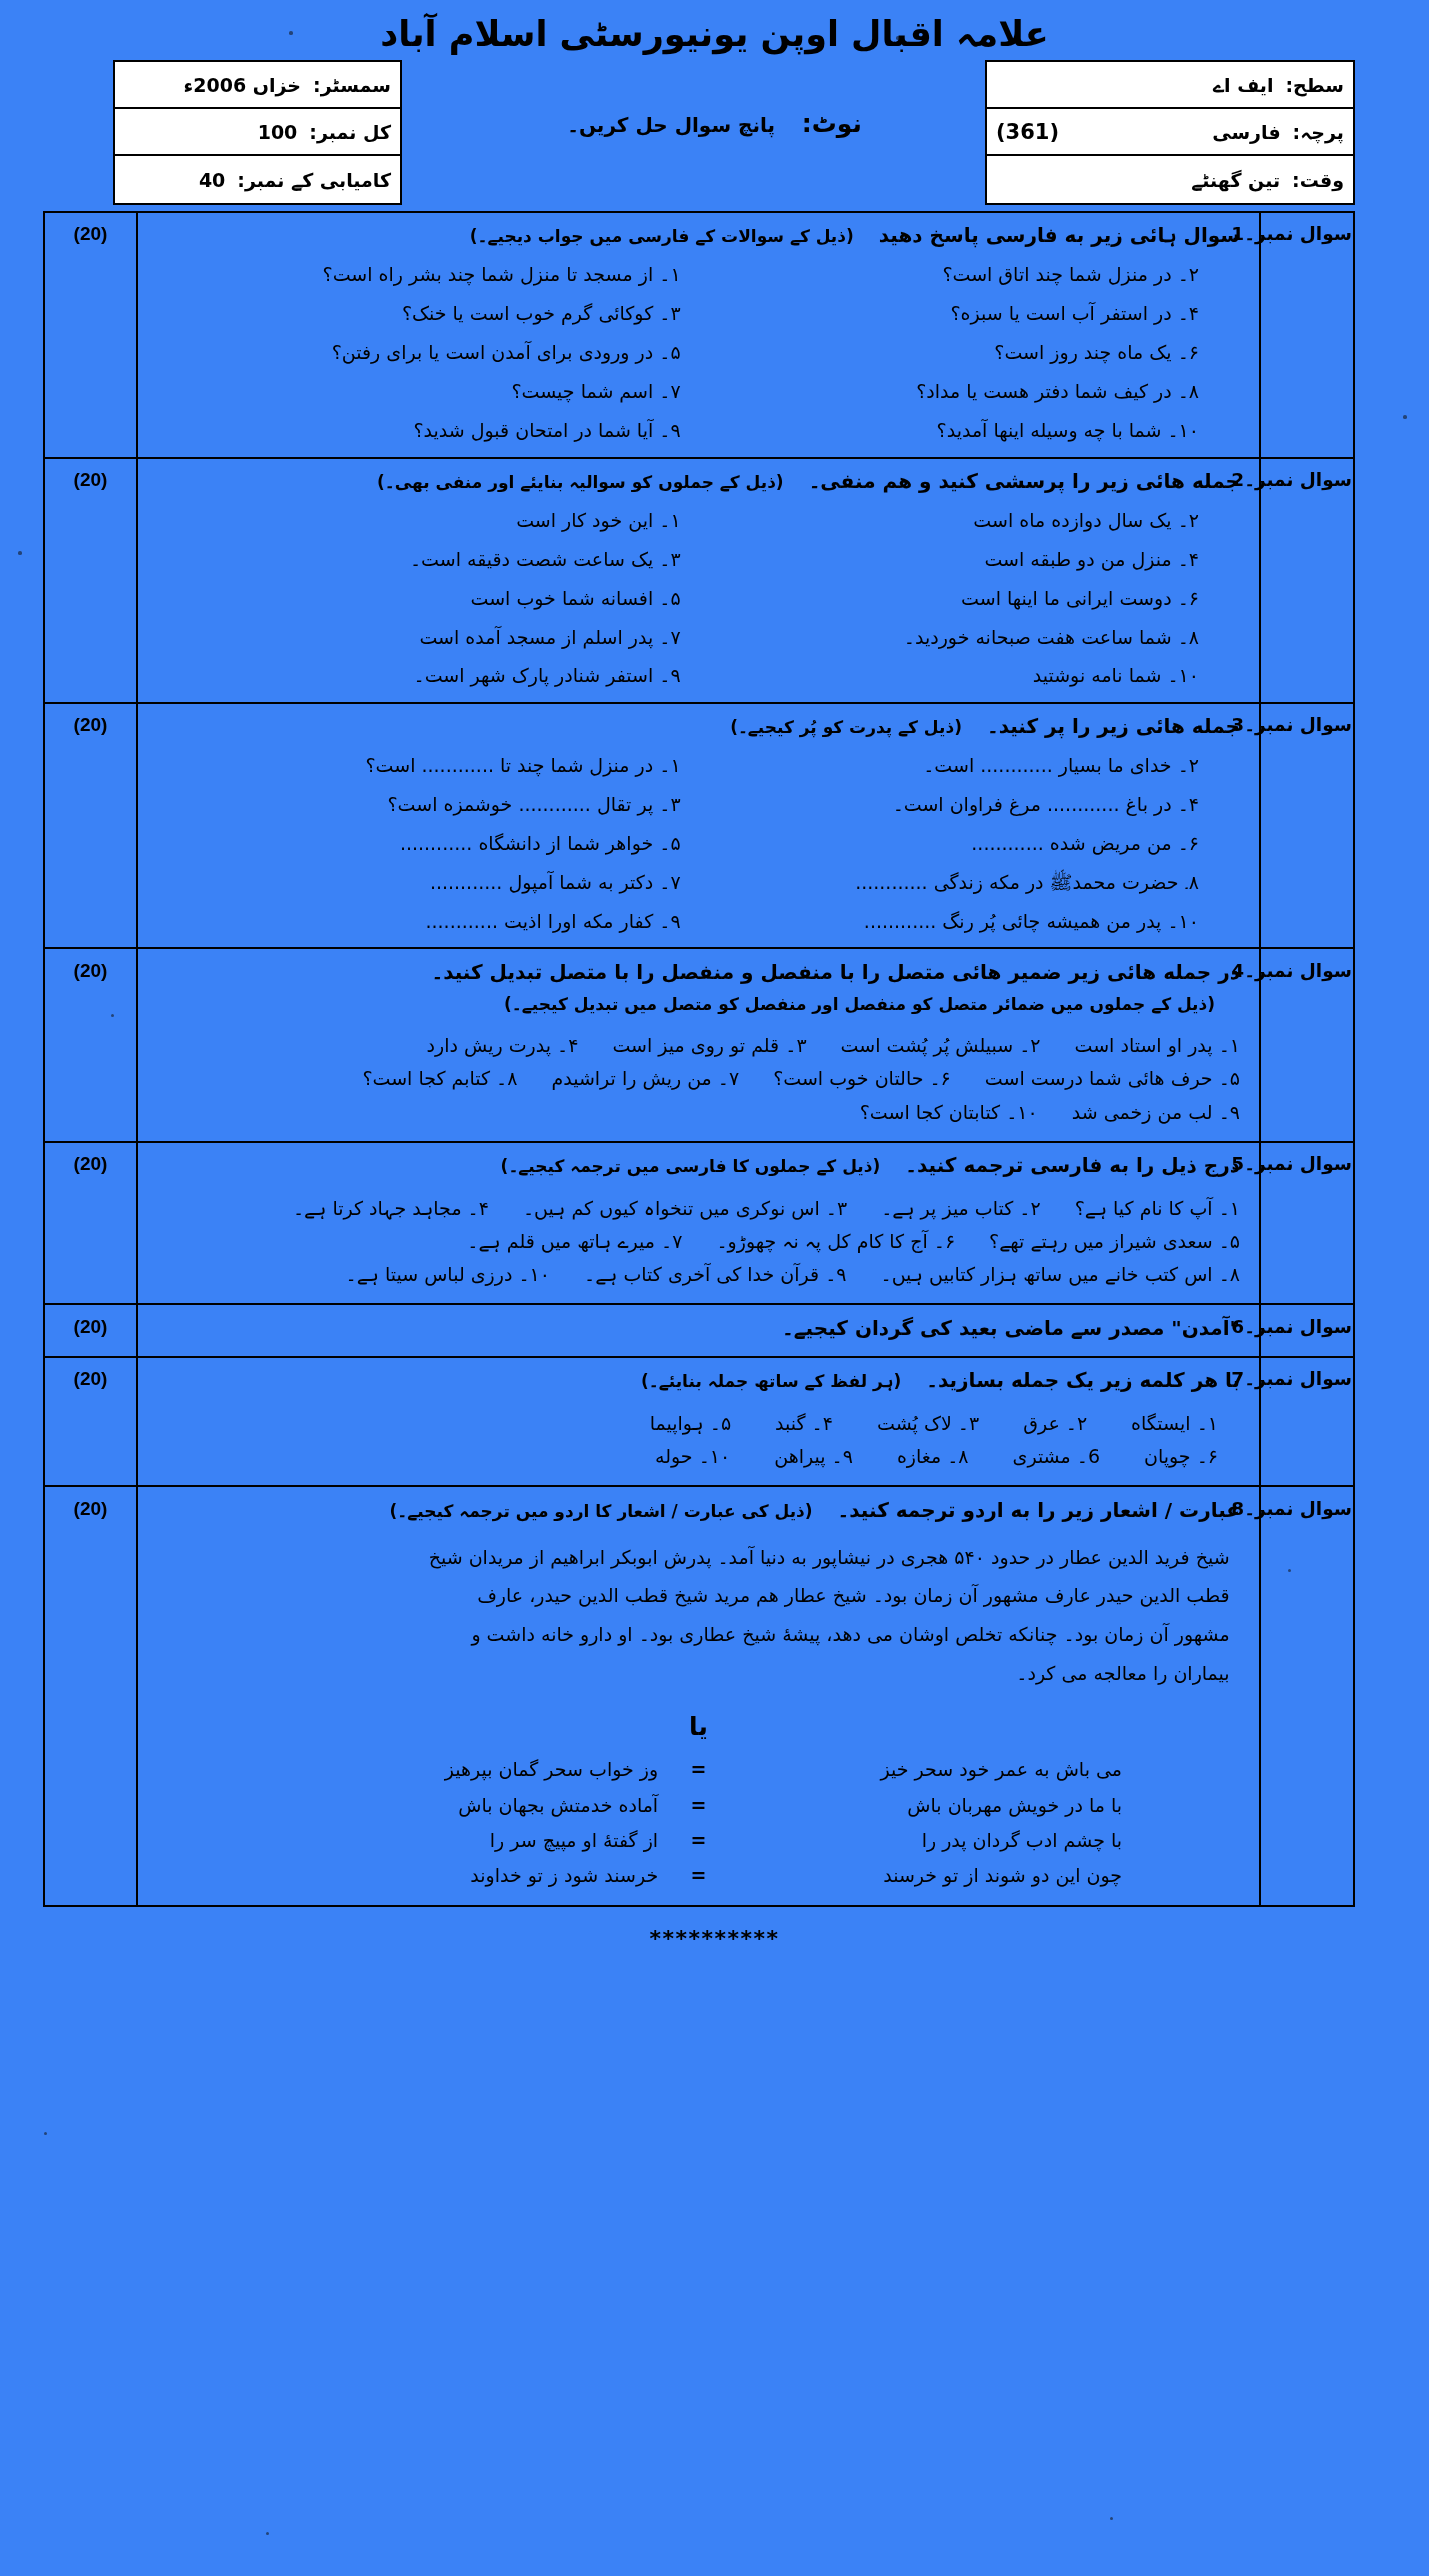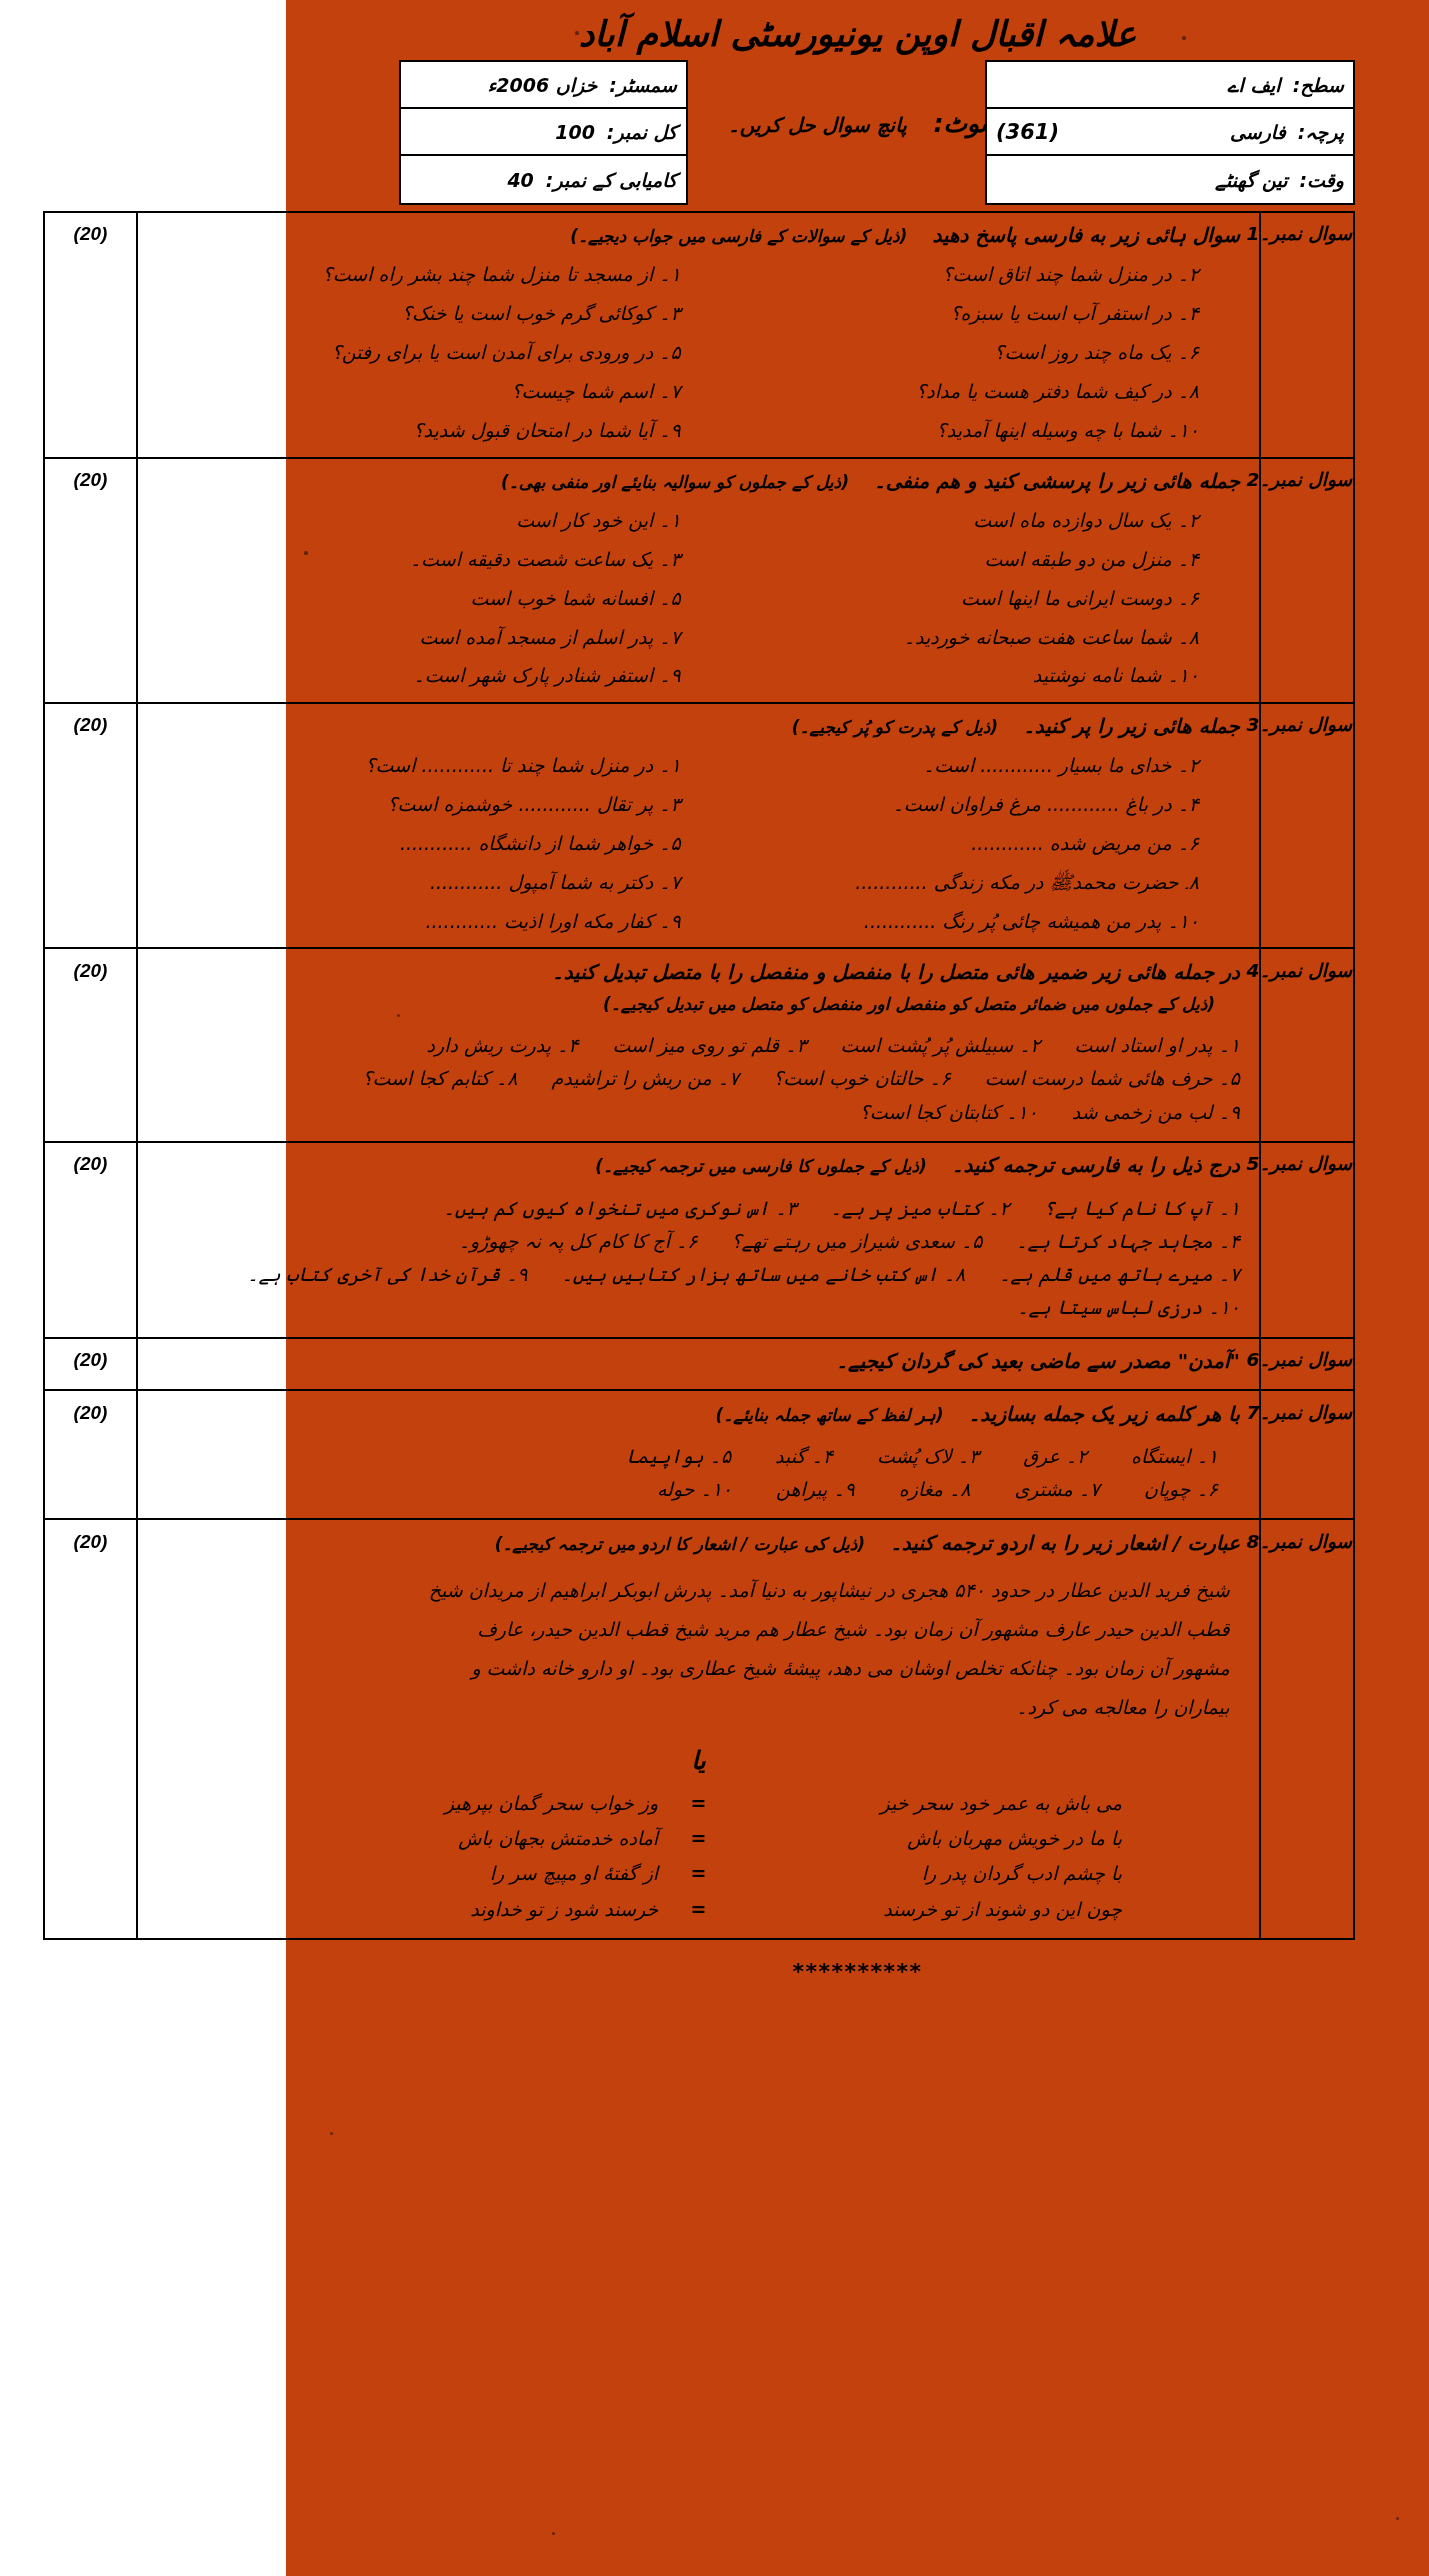--- a/index.html
+++ b/index.html
@@ -5,25 +5,24 @@
 <style>
   html,body{margin:0;padding:0;background:#ffffff;}
   body{
     width:1429px;
     font-family:"DejaVu Sans","Liberation Sans",sans-serif;
     color:#000;
     -webkit-font-smoothing:none;
   }
   .page{
     position:relative;
-    width:1143px;
+    width:1429px;
     min-height:2576px;
     box-sizing:border-box;
-    background:#c2410c;
-    font-style:italic;
+    background:#3b82f6;
   }
 
   
   .speck{position:absolute;background:#111;border-radius:50%;opacity:.55;}
 
   
   .uni-title{
     text-align:center;
     font-size:35px;
     font-weight:bold;
@@ -332,21 +331,21 @@
           <td class="qnum"><span>سوال نمبر۔</span><span>6</span></td>
           <td class="qbody">
             <div class="qstem"><span>"آمدن" مصدر سے ماضی بعید کی گردان کیجیے۔</span></div>
           </td>
           <td class="marks">(20)</td>
         </tr>
         <tr>
           <td class="qnum"><span>سوال نمبر۔</span><span>7</span></td>
           <td class="qbody">
             <div class="qstem"><span>با هر کلمه زیر یک جمله بسازید۔</span><span class="urdu-hint">(ہر لفظ کے ساتھ جملہ بنایئے۔)</span></div>
-            <div class="flow center"><span class="it">۱۔ ایستگاه</span><span class="it">۲۔ عرق</span><span class="it">۳۔ لاک پُشت</span><span class="it">۴۔ گنبد</span><span class="it">۵۔ ہواپیما</span><br><span class="it">۶۔ چوپان</span><span class="it">۷۔ مشتری</span><span class="it">۸۔ مغازه</span><span class="it">۹۔ پیراهن</span><span class="it">۱۰۔ حوله</span></div>
+            <div class="flow center"><span class="it">۱۔ ایستگاه</span><span class="it">۲۔ عرق</span><span class="it">۳۔ لاک پُشت</span><span class="it">۴۔ گنبد</span><span class="it">۵۔ ہواپیما</span><br><span class="it">۶۔ چوپان</span><span class="it">6۔ مشتری</span><span class="it">۸۔ مغازه</span><span class="it">۹۔ پیراهن</span><span class="it">۱۰۔ حوله</span></div>
           </td>
           <td class="marks">(20)</td>
         </tr>
         <tr>
           <td class="qnum"><span>سوال نمبر۔</span><span>8</span></td>
           <td class="qbody">
             <div class="qstem"><span>عبارت / اشعار زیر را به اردو ترجمه کنید۔</span><span class="urdu-hint">(ذیل کی عبارت / اشعار کا اردو میں ترجمہ کیجیے۔)</span></div>
             <div class="passage">
               <div>شیخ فرید الدین عطار در حدود ۵۴۰ هجری در نیشاپور به دنیا آمد۔ پدرش ابوبکر ابراهیم از مریدان شیخ</div>
               <div>قطب الدین حیدر عارف مشهور آن زمان بود۔ شیخ عطار هم مرید شیخ قطب الدین حیدر، عارف</div>

